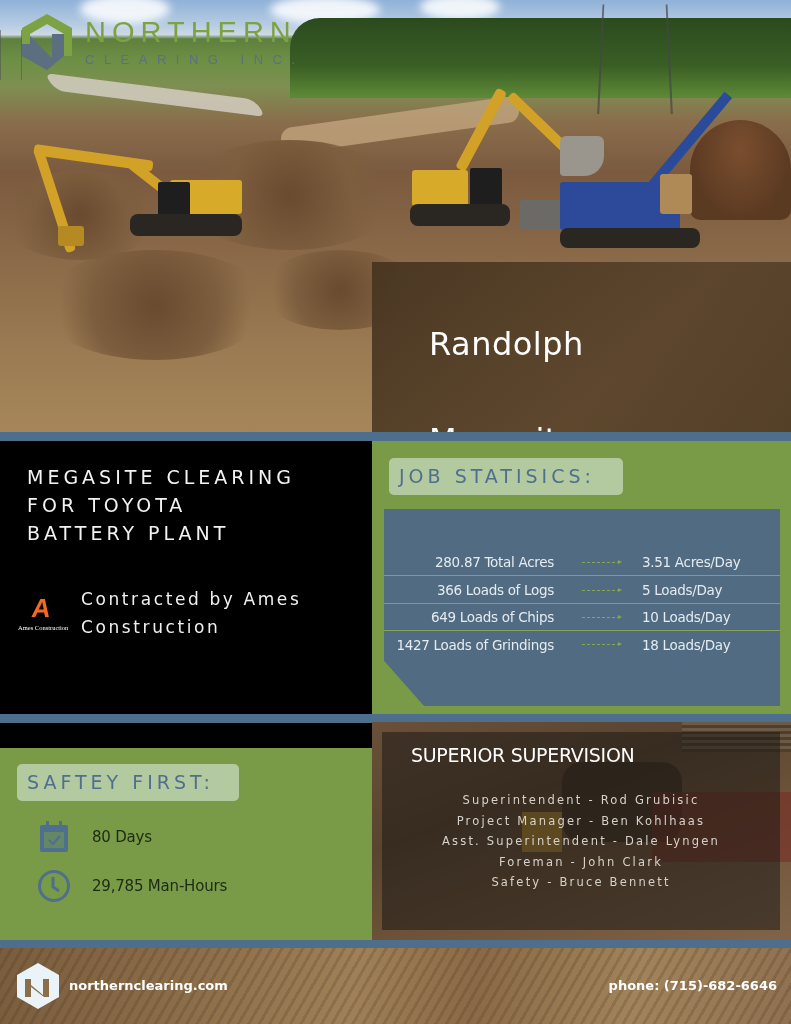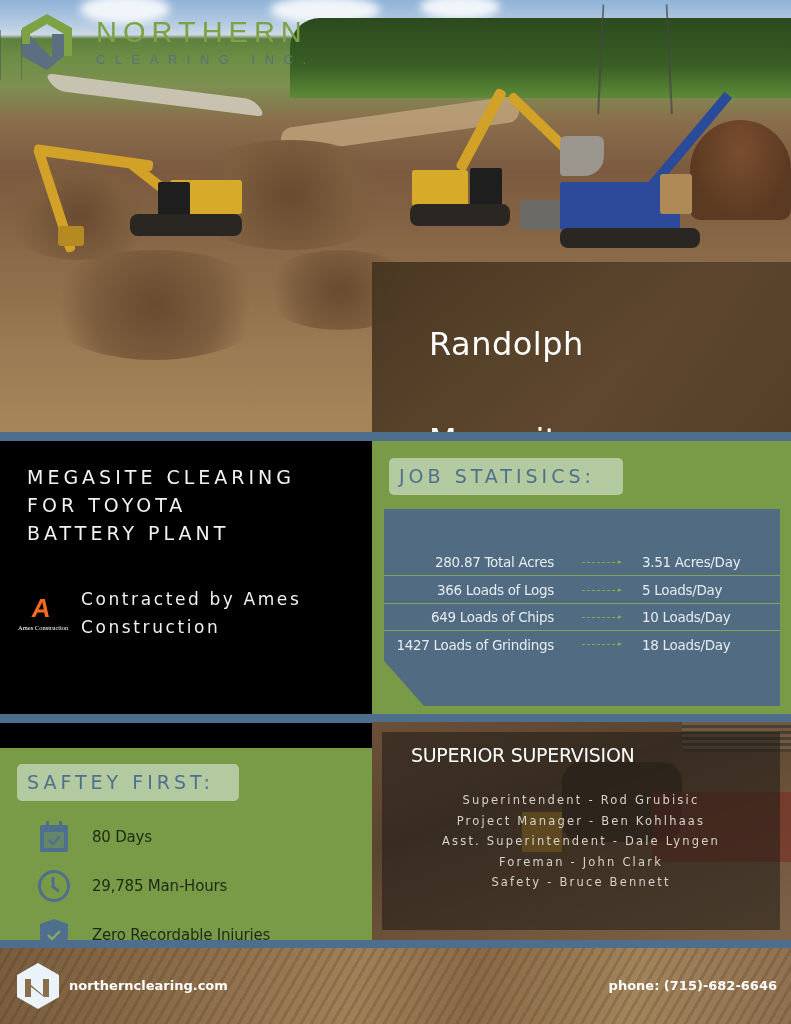--- a/index.html
+++ b/index.html
@@ -31,21 +31,21 @@
   .exc-cab { position: absolute; background: #1e1e1e; border-radius: 2px; }
   .exc-track { position: absolute; background: #2a2622; border-radius: 8px; }
   .exc-arm { position: absolute; background: #d2a128; border-radius: 4px; transform-origin: left center; }
   .grinder-body { position: absolute; background: #2d4a9a; border-radius: 3px; }
   .conveyor { position: absolute; background: #2a4a9a; transform-origin: left bottom; }
   .mulch-pile { position: absolute; border-radius: 50% 50% 10% 10%; background: radial-gradient(ellipse at 50% 30%, #7a4e2e, #5b3a22 70%); }
 
   
   .logo { position: absolute; left: 22px; top: 14px; display: flex; align-items: center; }
   .logo-mark { width: 50px; height: 56px; position: relative; }
-  .logo-text { margin-left: 24px; line-height: 1; }
+  .logo-text { margin-left: 13px; line-height: 1; }
   .logo-name { font-family: "Liberation Sans", sans-serif; font-size: 29px; letter-spacing: 6px; color: #7ca243; font-weight: normal; }
   .logo-sub { font-family: "Liberation Sans", sans-serif; font-size: 13px; letter-spacing: 9.5px; color: #5b6f80; margin-top: 6px; }
 
   
   .title-panel {
     position: absolute; left: 372px; top: 262px; width: 419px; height: 170px;
     background: linear-gradient(135deg, rgba(70,52,32,0.93), rgba(88,66,42,0.92) 60%, rgba(78,58,36,0.93));
     padding: 10px 0 0 57px; color: #fff;
   }
   .title-line { font-family: "DejaVu Sans", sans-serif; font-size: 32px; line-height: 48px; font-weight: normal; letter-spacing: 0.5px; margin-top: 48px; }
@@ -237,29 +237,20 @@
   <div class="safety-item" style="top:121px;">
     <span class="ic">
       <svg width="34" height="34" viewBox="0 0 34 34">
         <circle cx="17" cy="17" r="14.5" fill="none" stroke="#4f6f8f" stroke-width="3"></circle>
         <polyline points="16,8 16,18 22,22" fill="none" stroke="#4f6f8f" stroke-width="3"></polyline>
       </svg>
     </span>
     <span class="txt">29,785 Man-Hours</span>
   </div>
 
-  <div class="safety-item" style="top:170px;">
-    <span class="ic">
-      <svg width="30" height="34" viewBox="0 0 30 34">
-        <path d="M15 1 L29 6 L29 18 C29 26 22 31 15 33 C8 31 1 26 1 18 L1 6 Z" fill="#4f6f8f"></path>
-        <polyline points="9,17 13,21 21,13" fill="none" stroke="#8aa766" stroke-width="2.4"></polyline>
-      </svg>
-    </span>
-    <span class="txt">Zero Recordable Injuries</span>
-  </div>
 </div>
 
 <div class="supervision-photo">
   <div style="position:absolute;left:190px;top:40px;width:120px;height:80px;background:#2b2418;border-radius:20px;opacity:0.6;"></div>
   <div style="position:absolute;left:150px;top:90px;width:40px;height:40px;background:#c99a2a;opacity:0.7;"></div>
   <div style="position:absolute;left:280px;top:70px;width:139px;height:70px;background:#7a2a22;opacity:0.55;"></div>
   <div style="position:absolute;left:310px;top:0;width:109px;height:30px;background:repeating-linear-gradient(180deg,#6d5a44 0 3px,#4d3e2e 3px 6px);"></div>
   <div class="sv-overlay"></div>
   <div class="sv-title">SUPERIOR SUPERVISION</div>
   <div class="sv-list">

